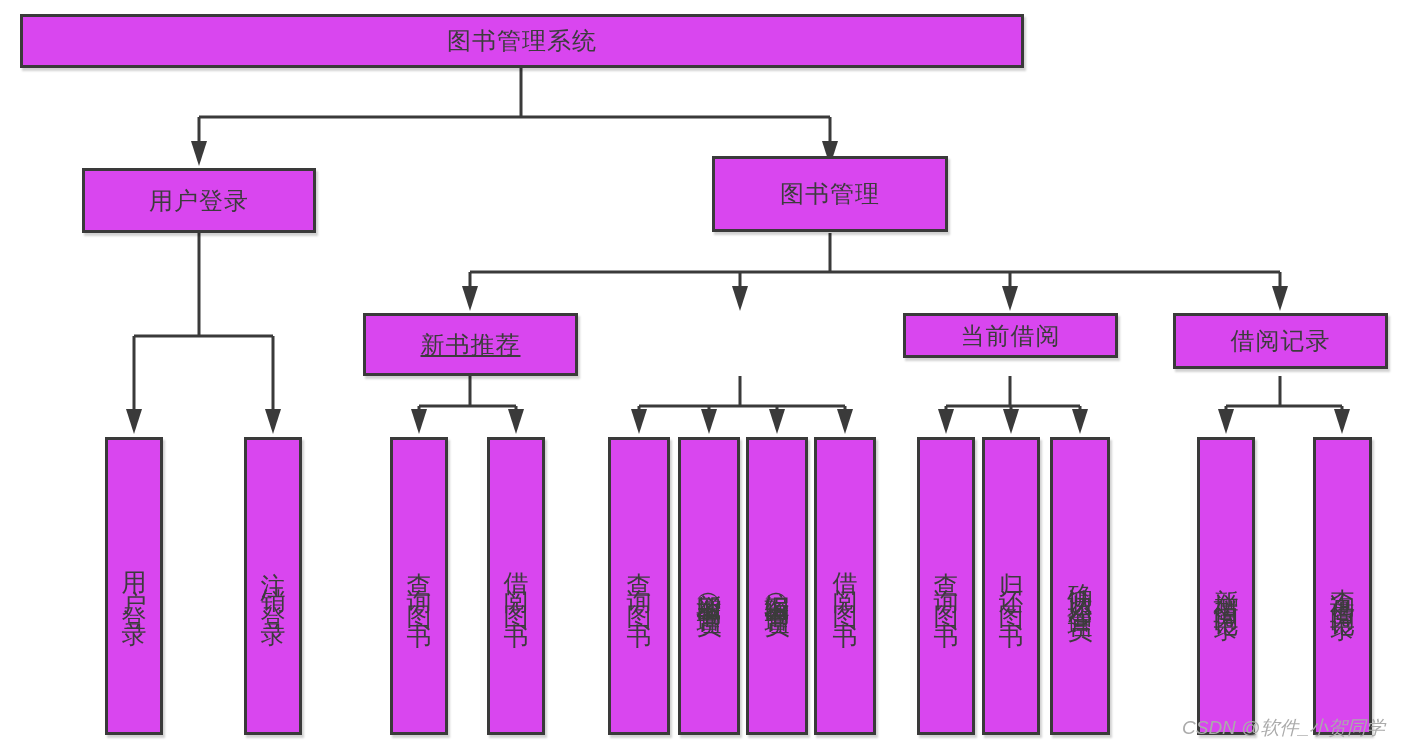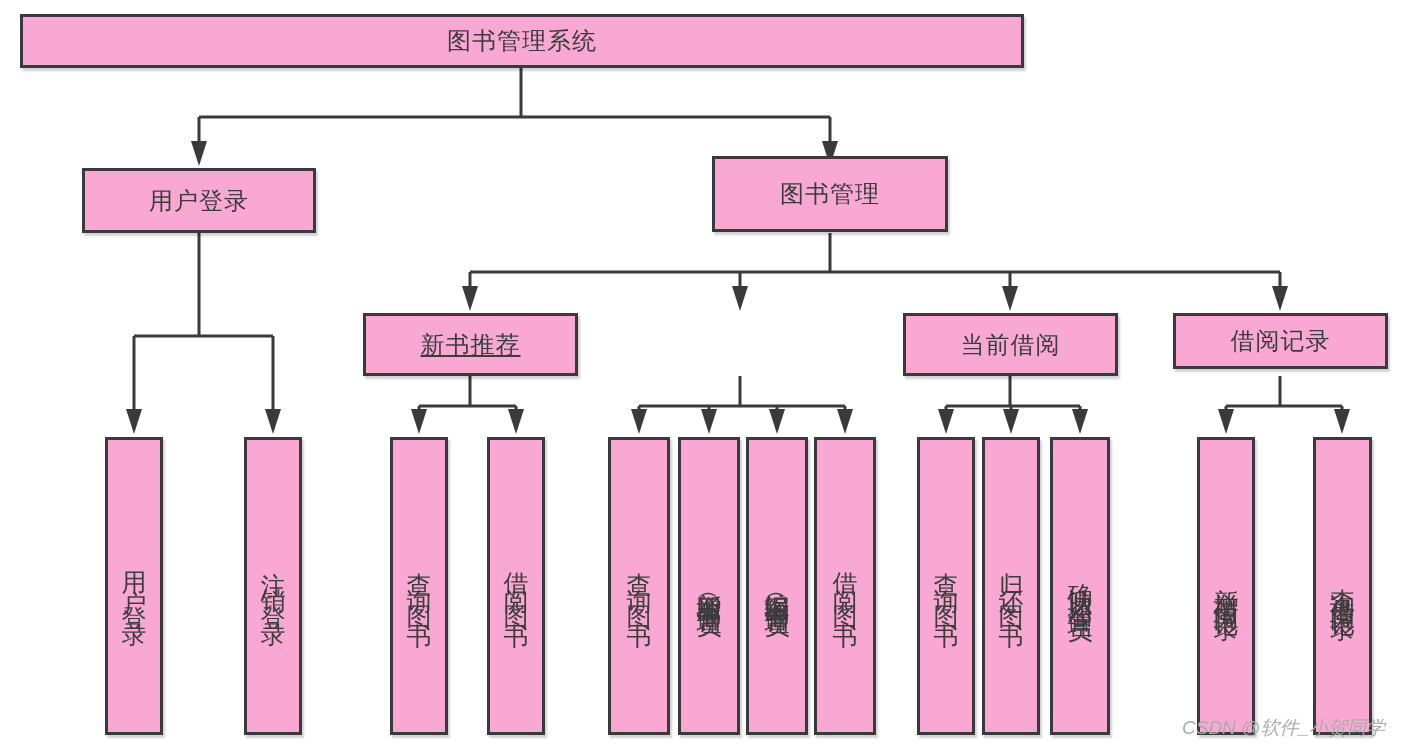--- a/index.html
+++ b/index.html
@@ -13,21 +13,21 @@
   #canvas{
     position:relative;
     width:1405px;height:747px;
     background:var(--background);
     overflow:hidden;
   }
   #connectors{position:absolute;left:0;top:0;width:1405px;height:747px;}
   .node{
     position:absolute;
     box-sizing:border-box;
-    background:#f9a8d4;
+    background:#d946ef;
     border:3px solid var(--line);
     color:var(--text);
     display:flex;align-items:center;justify-content:center;
     box-shadow:2px 3px 2px rgba(0,0,0,0.18);
   }
   .hbox{font-size:24px;letter-spacing:1px;white-space:nowrap;}
   .vbox{top:437px;height:298px;}
   .vbox .vtext{
     writing-mode:vertical-rl;
     text-orientation:mixed;
@@ -103,21 +103,21 @@
   <div class="node hbox" style="left:82px;top:168px;width:234px;height:65px;">
     <span>用户登录</span>
   </div>
   <div class="node hbox" style="left:712px;top:156px;width:236px;height:76px;">
     <span>图书管理</span>
   </div>
 
   <div class="node hbox" style="left:363px;top:313px;width:215px;height:63px;text-decoration:underline;">
     <span>新书推荐</span>
   </div>
-  <div class="node hbox" style="left:903px;top:313px;width:215px;height:63px;text-align:right;">
+  <div class="node hbox" style="left:903px;top:313px;width:215px;height:45px;text-align:right;">
     <span>当前借阅</span>
   </div>
   <div class="node hbox" style="left:1173px;top:313px;width:215px;height:56px;">
     <span>借阅记录</span>
   </div>
 
   <div class="node vbox v4" style="left:105px;width:58px;">
     <span class="vtext">用户登录</span>
   </div>
   <div class="node vbox v4" style="left:244px;width:58px;">

